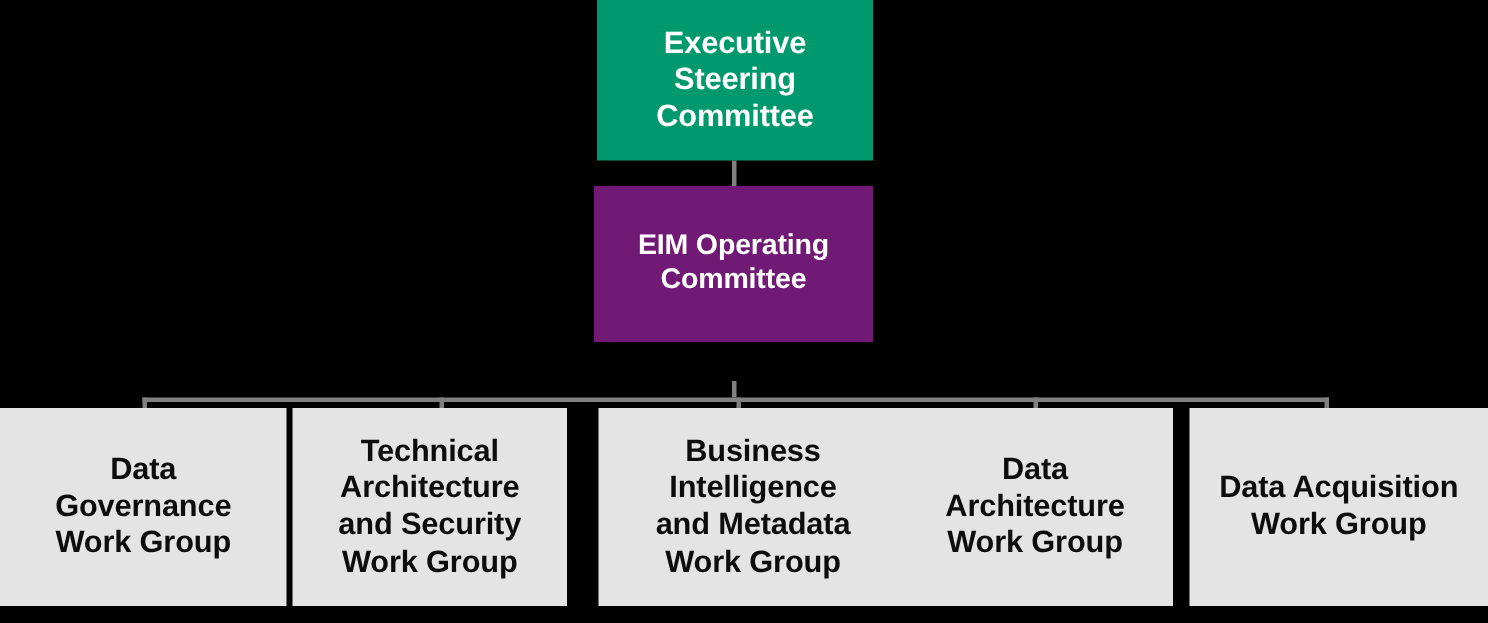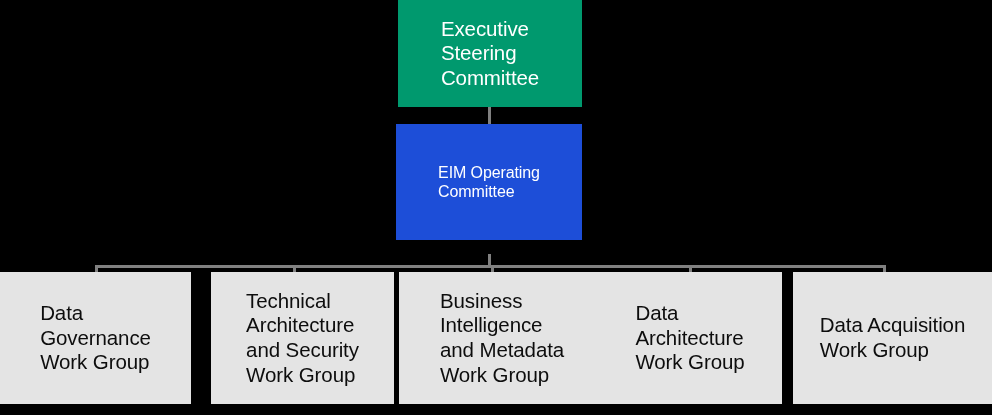--- a/index.html
+++ b/index.html
@@ -20,58 +20,58 @@
     background: #000000;
   }
 
   
   .node {
     position: absolute;
     box-sizing: border-box;
     display: flex;
     align-items: center;
     justify-content: center;
-    text-align: left;
-    font-weight: normal;
+    text-align: center;
+    font-weight: bold;
     line-height: 1.20;
     white-space: pre-line;
     letter-spacing: -0.1px;
   }
 
   .node-exec {
     left: 398px;
     top: 0px;
     width: 184px;
     height: 107px;
     background: #00996E;
     color: #FFFFFF;
     font-size: 20.5px;
   }
 
   .node-oper {
     left: 396px;
     top: 124px;
     width: 186px;
-    height: 116px;
-    background: #1d4ed8;
+    height: 104px;
+    background: #701a75;
     color: #FFFFFF;
-    font-size: 16px;
+    font-size: 19px;
   }
 
   .node-wg {
     top: 272px;
     height: 132px;
     background: #E4E4E4;
     color: #0D0D0D;
     font-size: 20.5px;
     padding: 0 6px;
   }
 
   .wg-0 { left: 0px;   width: 191px; }
-  .wg-1 { left: 211px; width: 183px; }
+  .wg-1 { left: 195px; width: 183px; }
   .wg-2 { left: 399px; width: 206px; }
   .wg-3 { left: 598px; width: 184px; }
   .wg-4 { left: 793px; width: 199px; }
 
   
   .conn {
     position: absolute;
     background: #808080;
   }
   .conn-v { width: 3px; }

